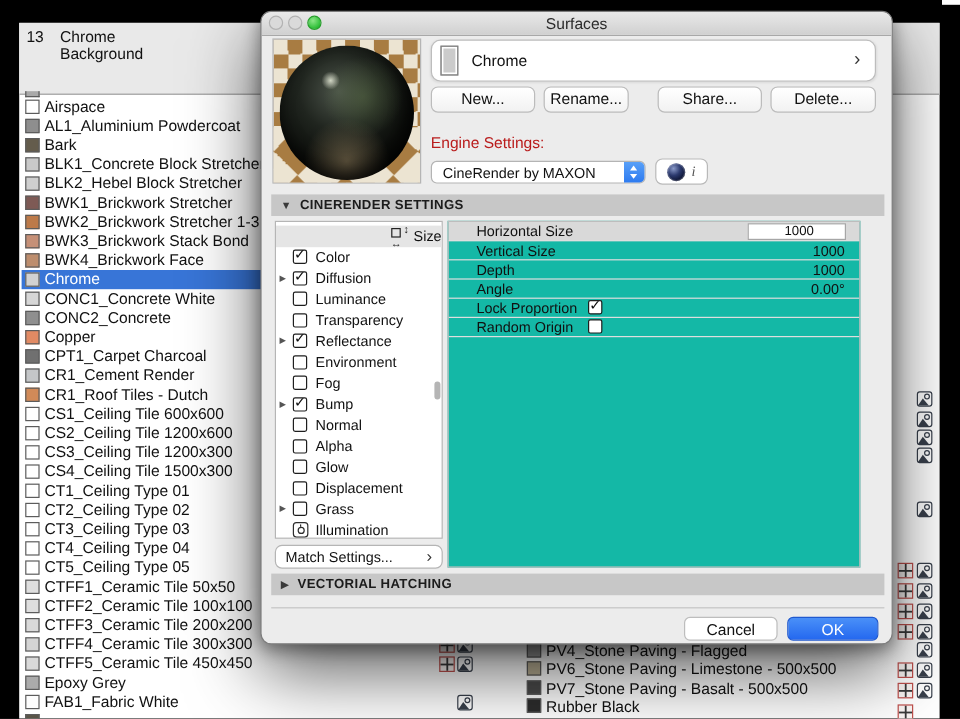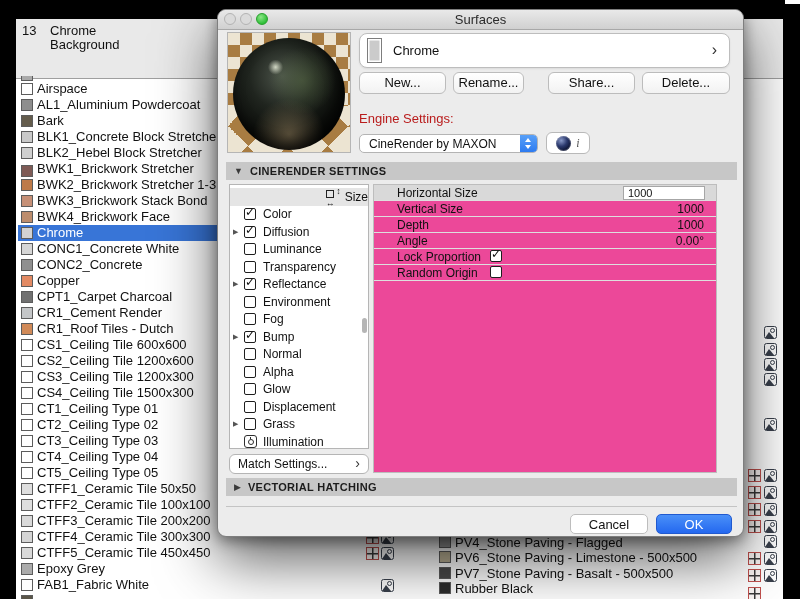--- a/index.html
+++ b/index.html
@@ -116,21 +116,21 @@
   .ic-illum::before{content:"";position:absolute;left:2.5px;top:3px;width:4px;height:4px;border:1.2px solid #2e2e2e;border-radius:50%;}
   .ic-illum::after{content:"";position:absolute;left:4.5px;top:0.5px;width:1.5px;height:2.5px;background:#2e2e2e;}
   #tree-thumb{position:absolute;right:1px;top:133px;width:5px;height:15px;border-radius:3px;background:#b5b5b5;}
 
   #match-btn{position:absolute;left:11px;top:444px;width:140px;height:20px;background:#fff;border:1px solid #b5b5b5;
     border-radius:6px;box-sizing:border-box;display:flex;align-items:center;}
   #match-btn .mlabel{font-size:12px;margin-left:8px;}
   #match-btn .chev{position:absolute;right:8px;top:0px;font-size:14px;color:#333;}
 
   
-  #settings-panel{position:absolute;left:155px;top:174px;width:344px;height:289px;background:#ec4899;border:1px solid #bdbdbd;box-sizing:border-box;}
+  #settings-panel{position:absolute;left:155px;top:174px;width:344px;height:289px;background:#14b8a6;border:1px solid #bdbdbd;box-sizing:border-box;text-align:center;}
   .srow{position:relative;height:15px;border-bottom:1px solid #dedede;}
   .srow.sel{background:#d9d9d9;}
   .srow .slabel{position:absolute;left:23px;top:1px;font-size:12px;}
   .srow .sval{position:absolute;right:12px;top:1px;font-size:12px;}
   .srow .sinput{position:absolute;right:11px;top:1px;width:76px;height:12px;background:#fff;border:1px solid #a6a6a6;
     font-size:11px;line-height:12px;padding-left:4px;box-sizing:content-box;}
   .srow .cb{position:absolute;left:116px;top:1px;}
 
   
   #footer-line{position:absolute;left:8px;top:496px;width:511px;height:1px;background:#c4c4c4;}
@@ -167,21 +167,21 @@
           <span class="llabel">Bark</span>
         </div>
         <div class="lrow" style="top: 110px;">
           <span class="swatch" style="background: rgb(201, 201, 201);"></span>
           <span class="llabel">BLK1_Concrete Block Stretcher</span>
         </div>
         <div class="lrow" style="top: 126px;">
           <span class="swatch" style="background: rgb(207, 207, 207);"></span>
           <span class="llabel">BLK2_Hebel Block Stretcher</span>
         </div>
-        <div class="lrow" style="top: 142px; align-items: flex-end;">
+        <div class="lrow" style="top: 142px;">
           <span class="swatch" style="background: rgb(126, 90, 85);"></span>
           <span class="llabel">BWK1_Brickwork Stretcher</span>
         </div>
         <div class="lrow" style="top: 158px;">
           <span class="swatch" style="background: rgb(189, 122, 73);"></span>
           <span class="llabel">BWK2_Brickwork Stretcher 1-3</span>
         </div>
         <div class="lrow" style="top: 174px;">
           <span class="swatch" style="background: rgb(198, 144, 119);"></span>
           <span class="llabel">BWK3_Brickwork Stack Bond</span>

